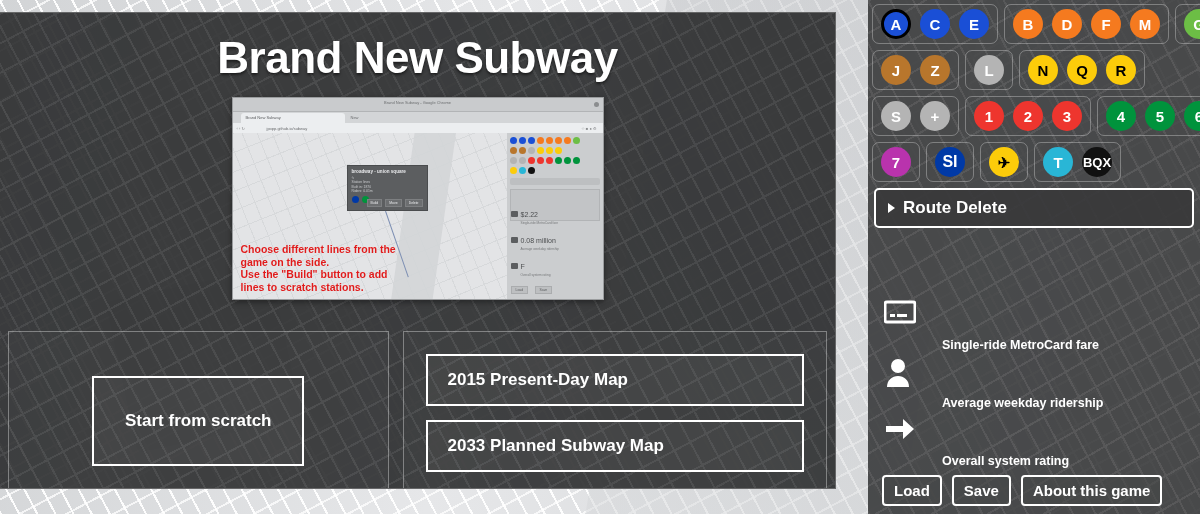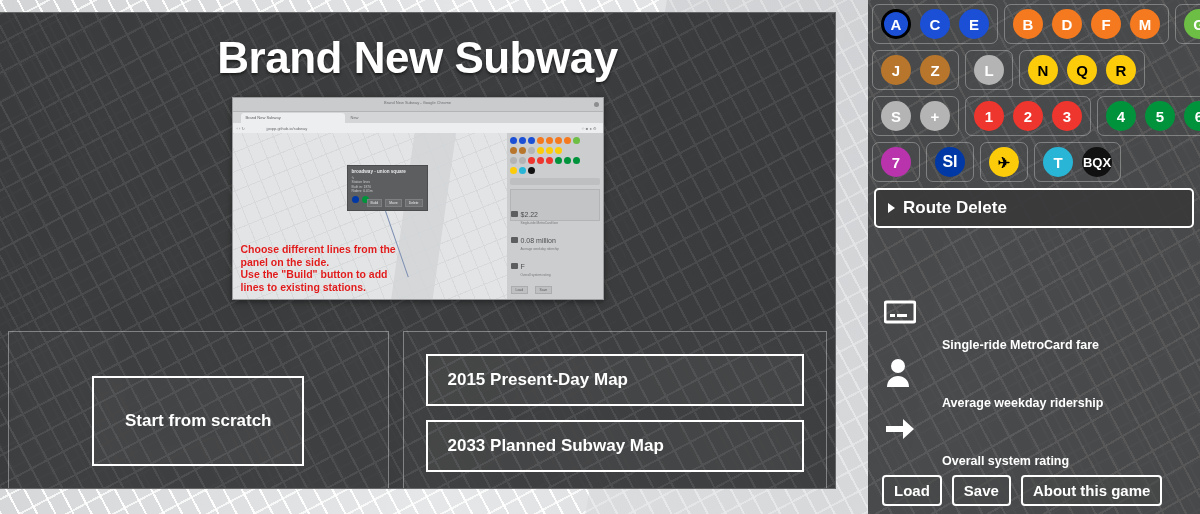--- a/index.html
+++ b/index.html
@@ -219,23 +219,23 @@
           <div class="btns">
             <b>Build</b>
             <b>Move</b>
             <b>Delete</b>
           </div>
         </div>
         <div class="leaderline"></div>
 
         <div class="demo-note">
           <div>Choose different lines from the</div>
-          <div>panel on the side.</div>
+          <div>game on the side.</div>
           <div>Use the "Build" button to add</div>
-          <div>lines to existing stations.</div>
+          <div>lines to scratch stations.</div>
         </div>
       </div>
 
       <div class="br-panel">
         <div class="brow">
           <i style="background:#1a4fd6"></i>
             <i style="background:#1a4fd6"></i>
             <i style="background:#1a4fd6"></i>
           <i style="background:#f57a1f"></i>
             <i style="background:#f57a1f"></i>

